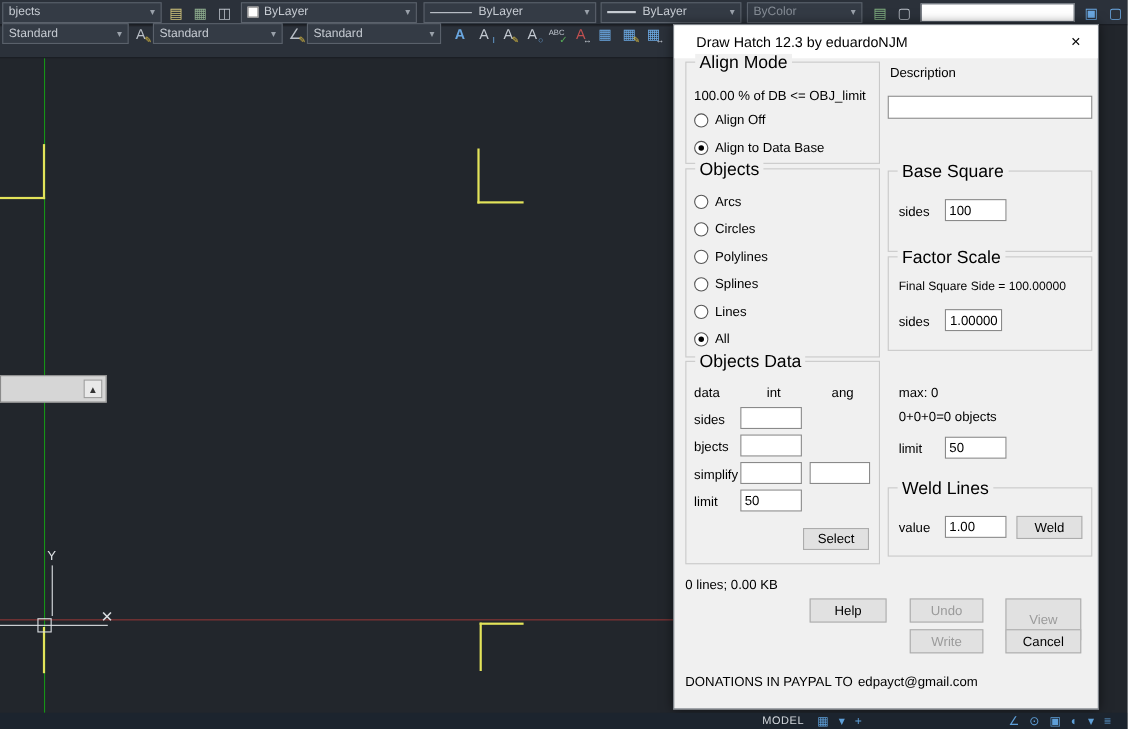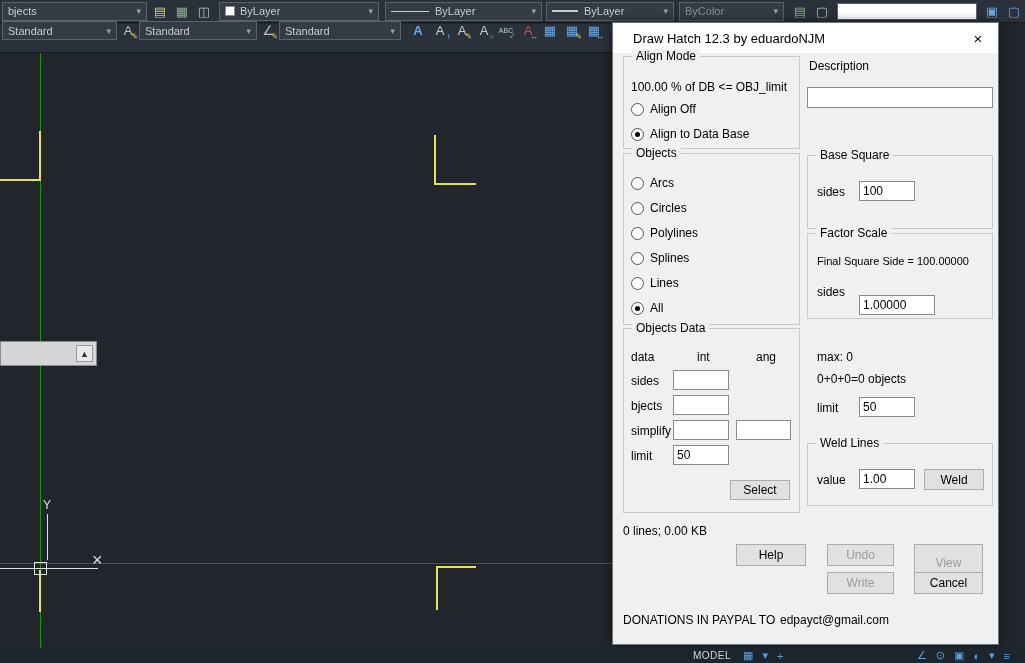--- a/index.html
+++ b/index.html
@@ -41,21 +41,21 @@
                      display:flex; align-items:center; justify-content:center; color:#333; }
 
   
   .dialog { position:absolute; left:612px; top:22px; width:387px; height:623px; background:#f0f0f0;
             border:1px solid #6f757d; box-shadow:0 0 10px rgba(0,0,0,.55); color:#000; font-size:12px; z-index:20; }
   .dtitle { position:absolute; top:0; left:0; right:0; height:30px; background:#fff; display:flex;
             align-items:center; padding:0 8px 0 20px; font-size:13px; }
   .dclose { margin-left:auto; width:24px; height:24px; display:flex; align-items:center; justify-content:center;
             font-size:15px; }
   .grp { position:absolute; border:1px solid #c9c9c9; }
-  .grp .leg { position:absolute; top:-8px; left:8px; background:#f0f0f0; padding:0 4px; font-size:12px; white-space:nowrap; }
+  .grp .leg { position:absolute; top:-8px; left:8px; background:#f0f0f0; padding:0 4px; font-size:16px; white-space:nowrap; }
   .lab { position:absolute; white-space:nowrap; }
   .lab.sm { font-size:11px; }
   .txt { position:absolute; background:#fff; border:1px solid #8a8a8a; font:12px "Liberation Sans",sans-serif; padding:0 3px; }
   .radio-row { position:absolute; display:flex; align-items:center; gap:6px; }
   .rb { width:13px; height:13px; border:1px solid #555; border-radius:50%; background:#fff; position:relative; flex:none; }
   .rb.sel::after { content:""; position:absolute; left:3px; top:3px; width:5px; height:5px; border-radius:50%; background:#000; }
   .btn { position:absolute; background:#e1e1e1; border:1px solid #acacac; font:12px "Liberation Sans",sans-serif;
          display:flex; align-items:center; justify-content:center; }
   .btn.dis { color:#9b9b9b; }
 
@@ -286,21 +286,21 @@
       <span class="leg">Base Square</span>
     </div>
     <span class="lab" style="left:204px;top:162px">sides</span>
     <input class="txt" style="left: 246px; top: 158px; width: 56px; height: 20px;" value="100">
 
     <div class="grp" style="left:194px;top:210px;width:186px;height:86px">
       <span class="leg">Factor Scale</span>
     </div>
     <span class="lab sm" style="left:204px;top:232px">Final Square Side = 100.00000</span>
     <span class="lab" style="left:204px;top:262px">sides</span>
-    <input class="txt" style="left: 246px; top: 272px; width: 76px; height: 20px;" value="1.00000">
+    <input class="txt" style="left: 246px; top: 258px; width: 52px; height: 20px; text-align: right;" value="1.00000">
 
     <span class="lab" style="left:204px;top:327px">max: 0</span>
     <span class="lab" style="left:204px;top:349px">0+0+0=0 objects</span>
     <span class="lab" style="left:204px;top:378px">limit</span>
     <input class="txt" style="left: 246px; top: 374px; width: 56px; height: 20px;" value="50">
 
     <div class="grp" style="left:194px;top:420px;width:186px;height:63px">
       <span class="leg">Weld Lines</span>
     </div>
     <span class="lab" style="left:204px;top:450px">value</span>

